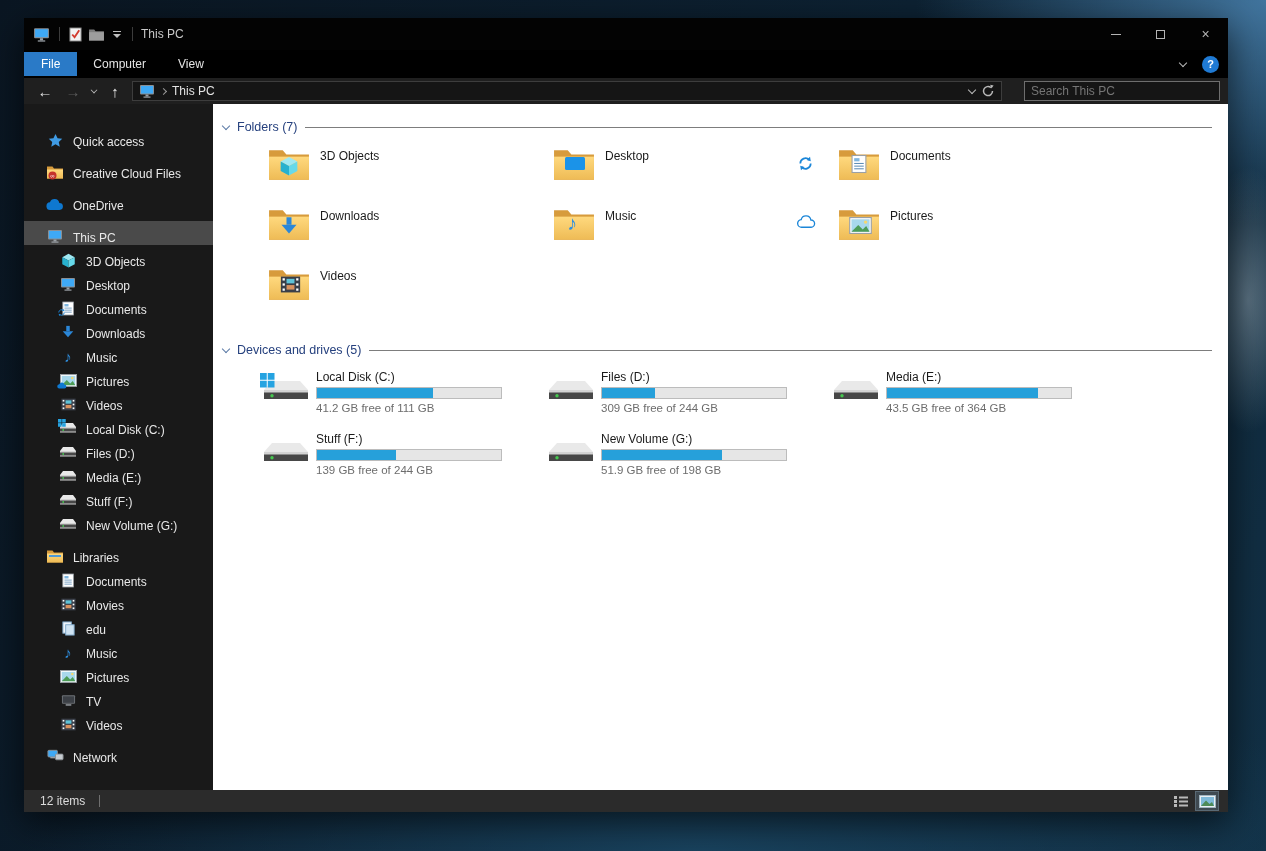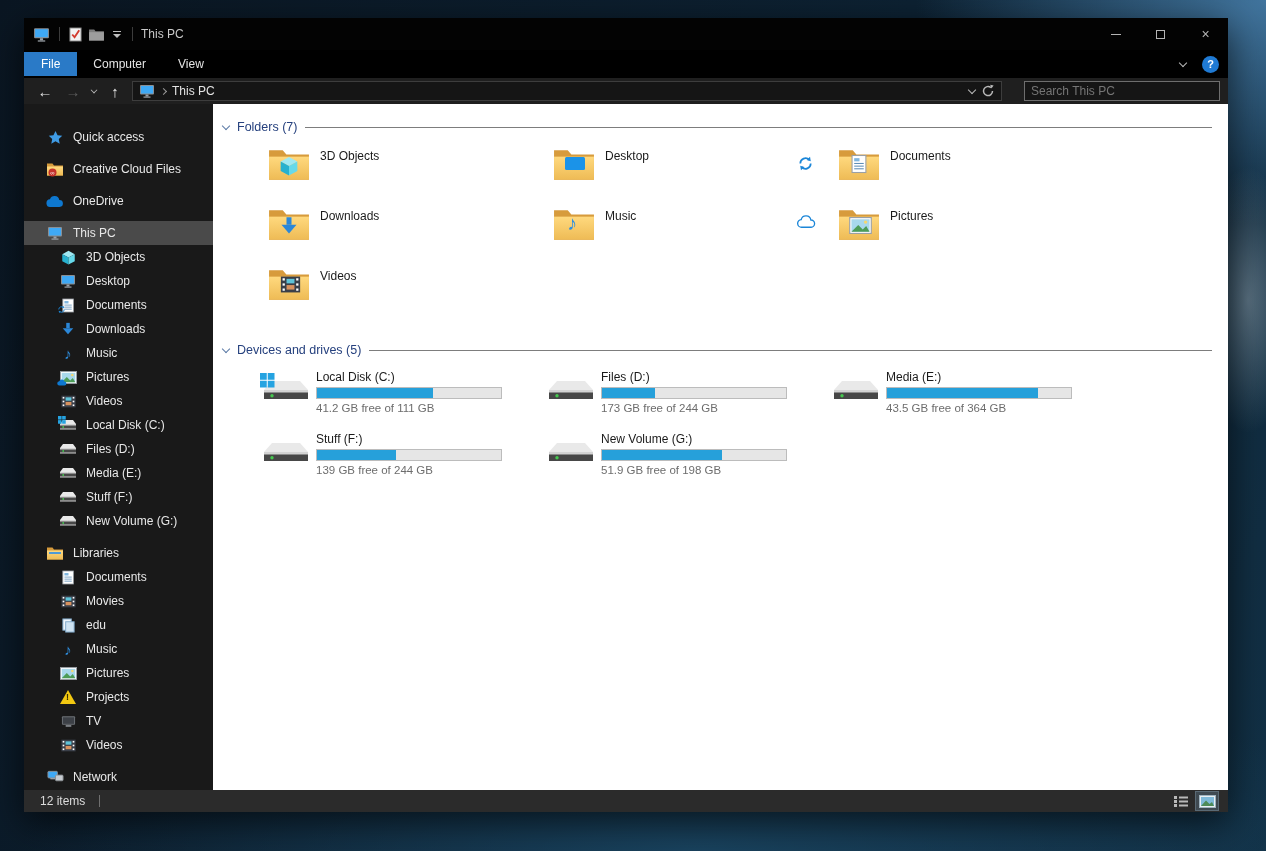--- a/index.html
+++ b/index.html
@@ -50,21 +50,21 @@
   .crumb-chev { width:5px; height:5px; border-right:1.2px solid #9a9a9a; border-bottom:1.2px solid #9a9a9a; transform:rotate(-45deg); }
   .ab-spacer { flex:1; }
   .searchbox { width:196px; height:20px; background:#151515; border:1px solid #6e6e6e; display:flex; align-items:center; padding:0 6px; margin-left:16px;gap:31px; }
   .searchbox input { flex:1; background:transparent; border:none; outline:none; color:#a9a9a9; font-family:"Liberation Sans",sans-serif; font-size:12px; }
 
   
   .content { flex:1; display:flex; min-height:0; }
 
   
   .sidebar { width:189px; background:#191919; padding-top:21px; flex:0 0 auto; overflow:hidden; }
-  .srow { height:24px; display:flex; align-items:center; color:#e8e8e8; padding-left:22px; gap:9px; }
+  .srow { height:24px; display:flex; align-items:flex-end; color:#e8e8e8; padding-left:22px; gap:9px; }
   .srow.lv1 { padding-left:35px; }
   .srow.gap { margin-top:8px; }
   .srow.sel { background:#4a4a4a; }
   .sic { width:18px; height:18px; display:flex; align-items:center; justify-content:center; flex:0 0 auto; position:relative; }
   .slab { white-space:nowrap; }
   .glyph-note { color:#2e8fe0; font-size:15px; font-weight:bold; }
   .warn-tri { width:0; height:0; border-left:8px solid transparent; border-right:8px solid transparent; border-bottom:14px solid #f2c811; position:relative; }
   .warn-tri::after { content:"!"; position:absolute; left:-2px; top:2px; color:#3a3000; font-size:9px; font-weight:bold; }
 
   
@@ -475,26 +475,20 @@
       <div class="srow lv1">
         <span class="sic">
             <svg class="ic" width="17" height="13">
               <use href="#sym-picture"></use>
             </svg>
           </span>
         <span class="slab">Pictures</span>
       </div>
       <div class="srow lv1">
         <span class="sic">
-            <span class="warn-tri"></span>
-          </span>
-        <span class="slab">Projects</span>
-      </div>
-      <div class="srow lv1">
-        <span class="sic">
             <svg class="ic" width="15" height="13">
               <use href="#sym-tv"></use>
             </svg>
           </span>
         <span class="slab">TV</span>
       </div>
       <div class="srow lv1">
         <span class="sic">
             <svg class="ic" width="15" height="13">
               <use href="#sym-film"></use>
@@ -636,21 +630,21 @@
           <span class="dico">
               <svg class="ic" width="48" height="30">
                 <use href="#sym-drive"></use>
               </svg>
             </span>
           <div class="dinfo">
             <div class="dlab">Files (D:)</div>
             <div class="dbar">
                 <div class="dfill" style="width: 29%;"></div>
               </div>
-            <div class="dfree">173 GB free of 244 GB</div>
+            <div class="dfree">309 GB free of 244 GB</div>
           </div>
         </div>
         <div class="dtile">
           <span class="dico">
               <svg class="ic" width="48" height="30">
                 <use href="#sym-drive"></use>
               </svg>
             </span>
           <div class="dinfo">
             <div class="dlab">Media (E:)</div>

